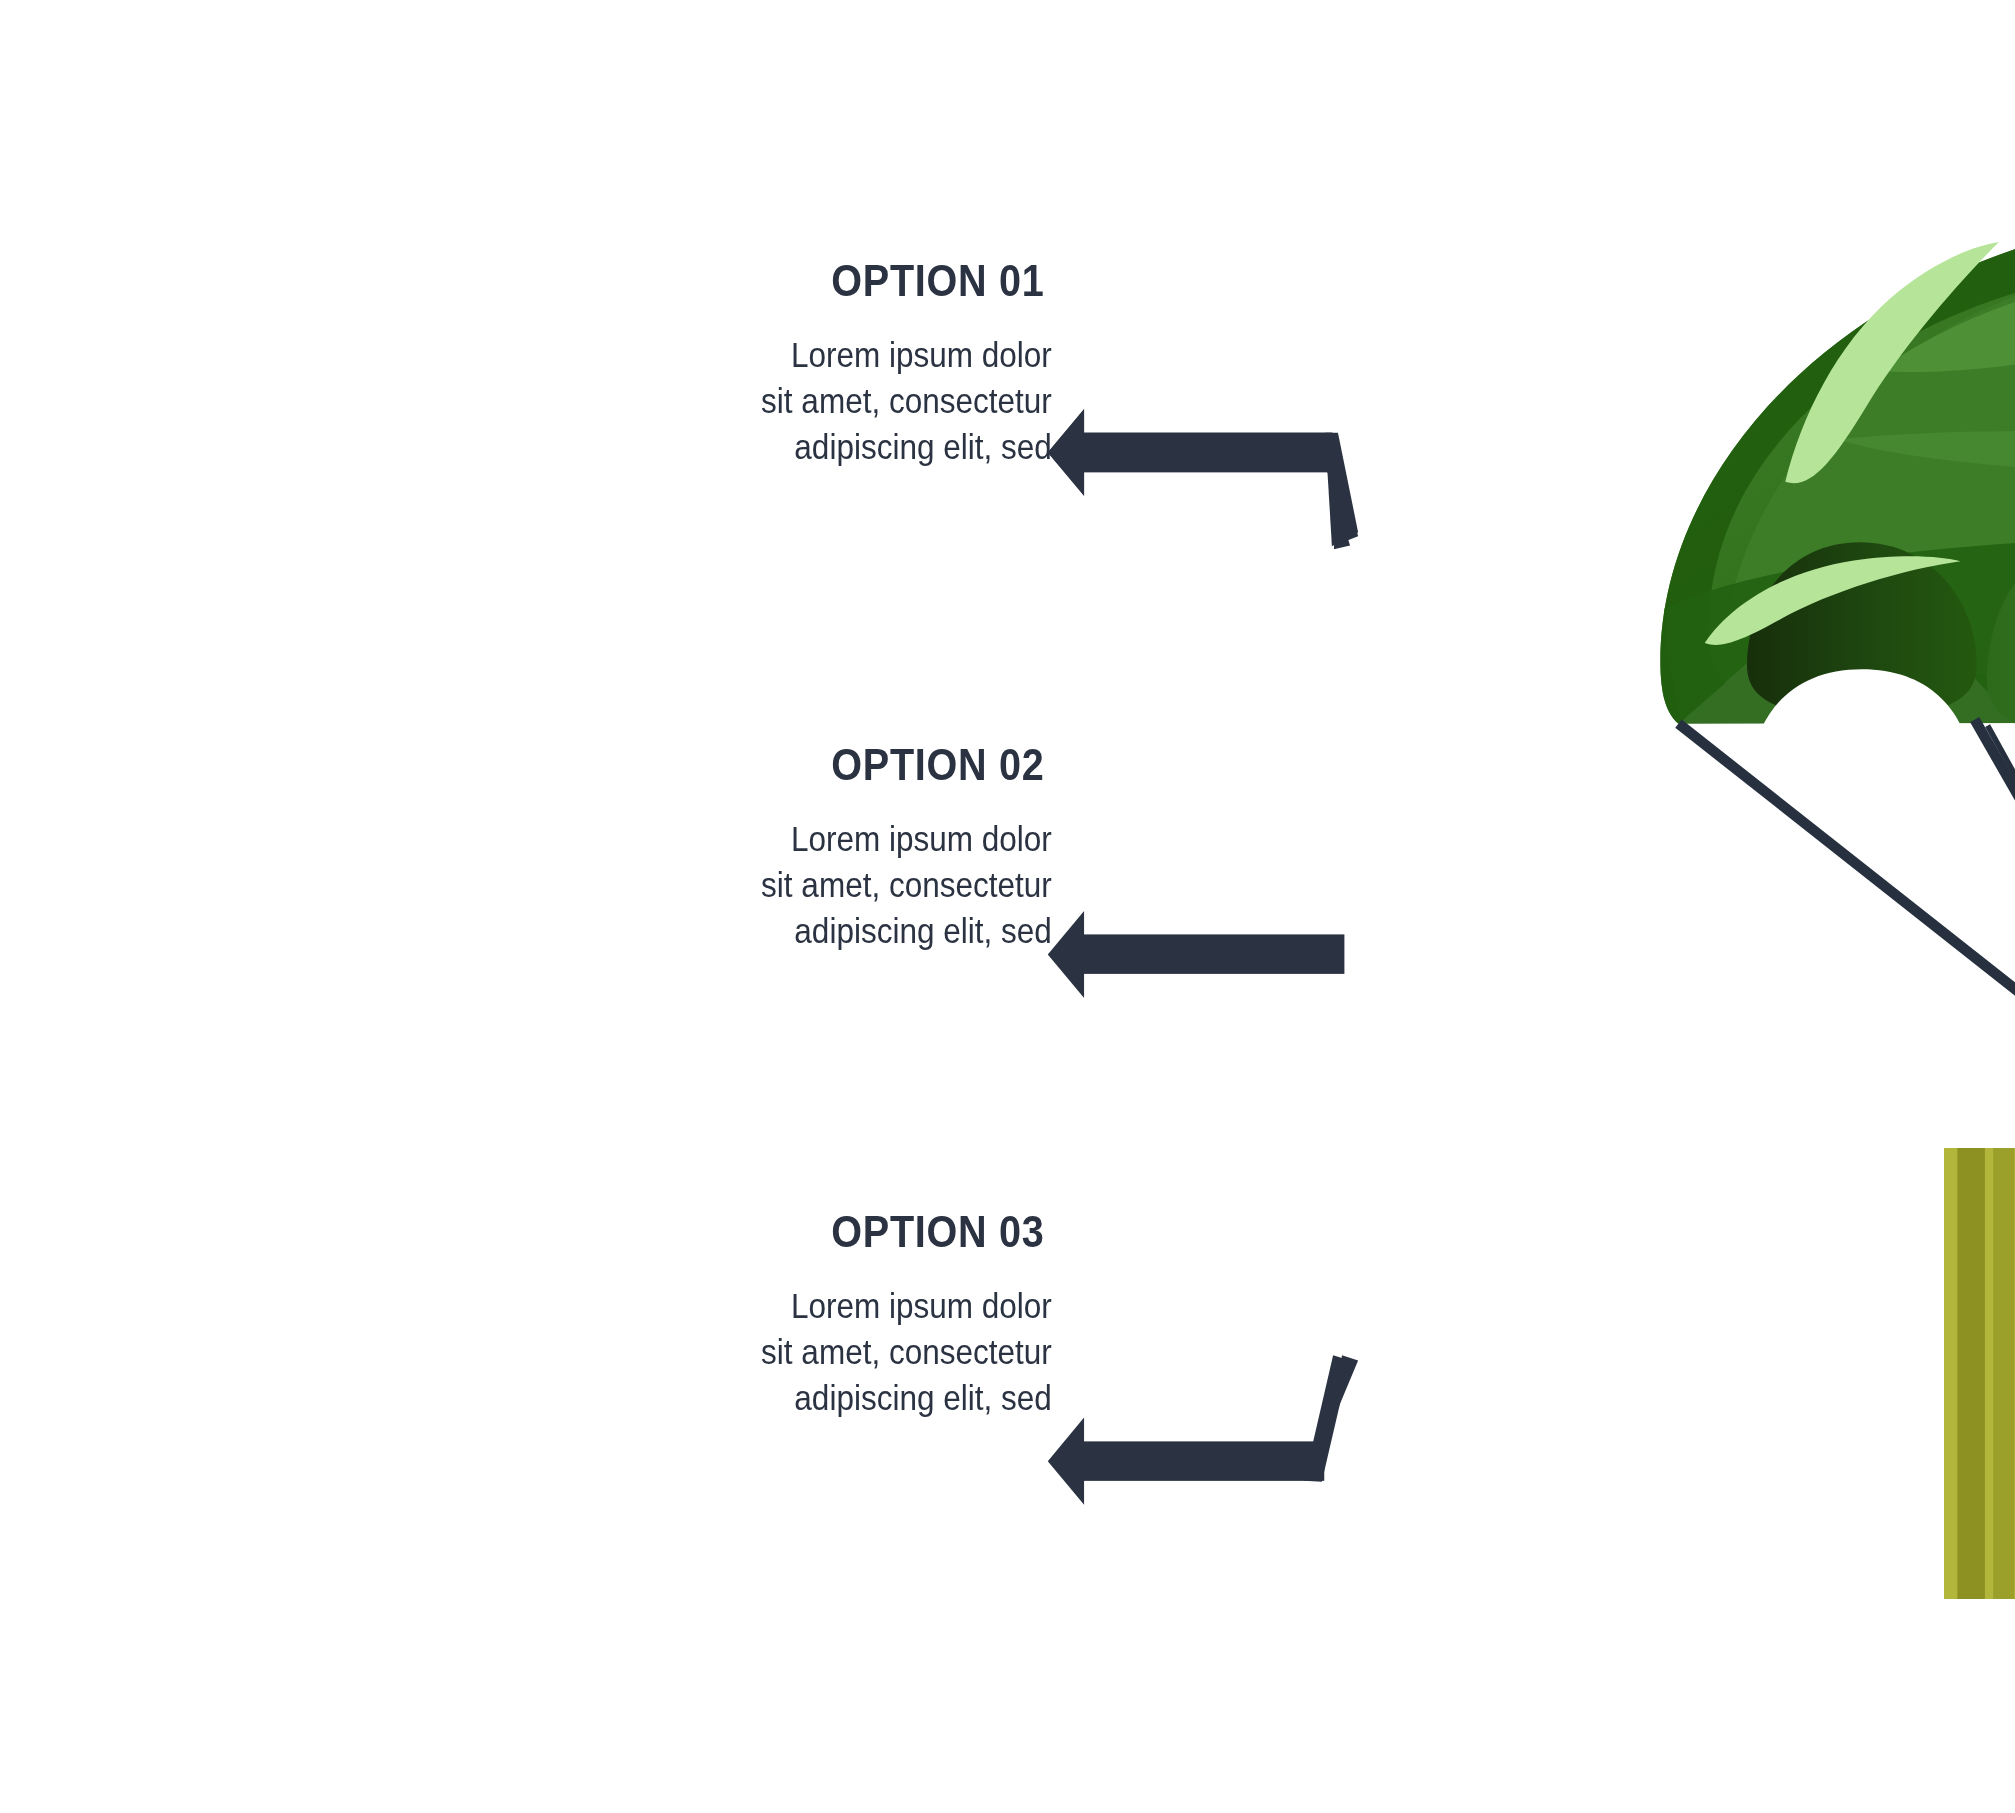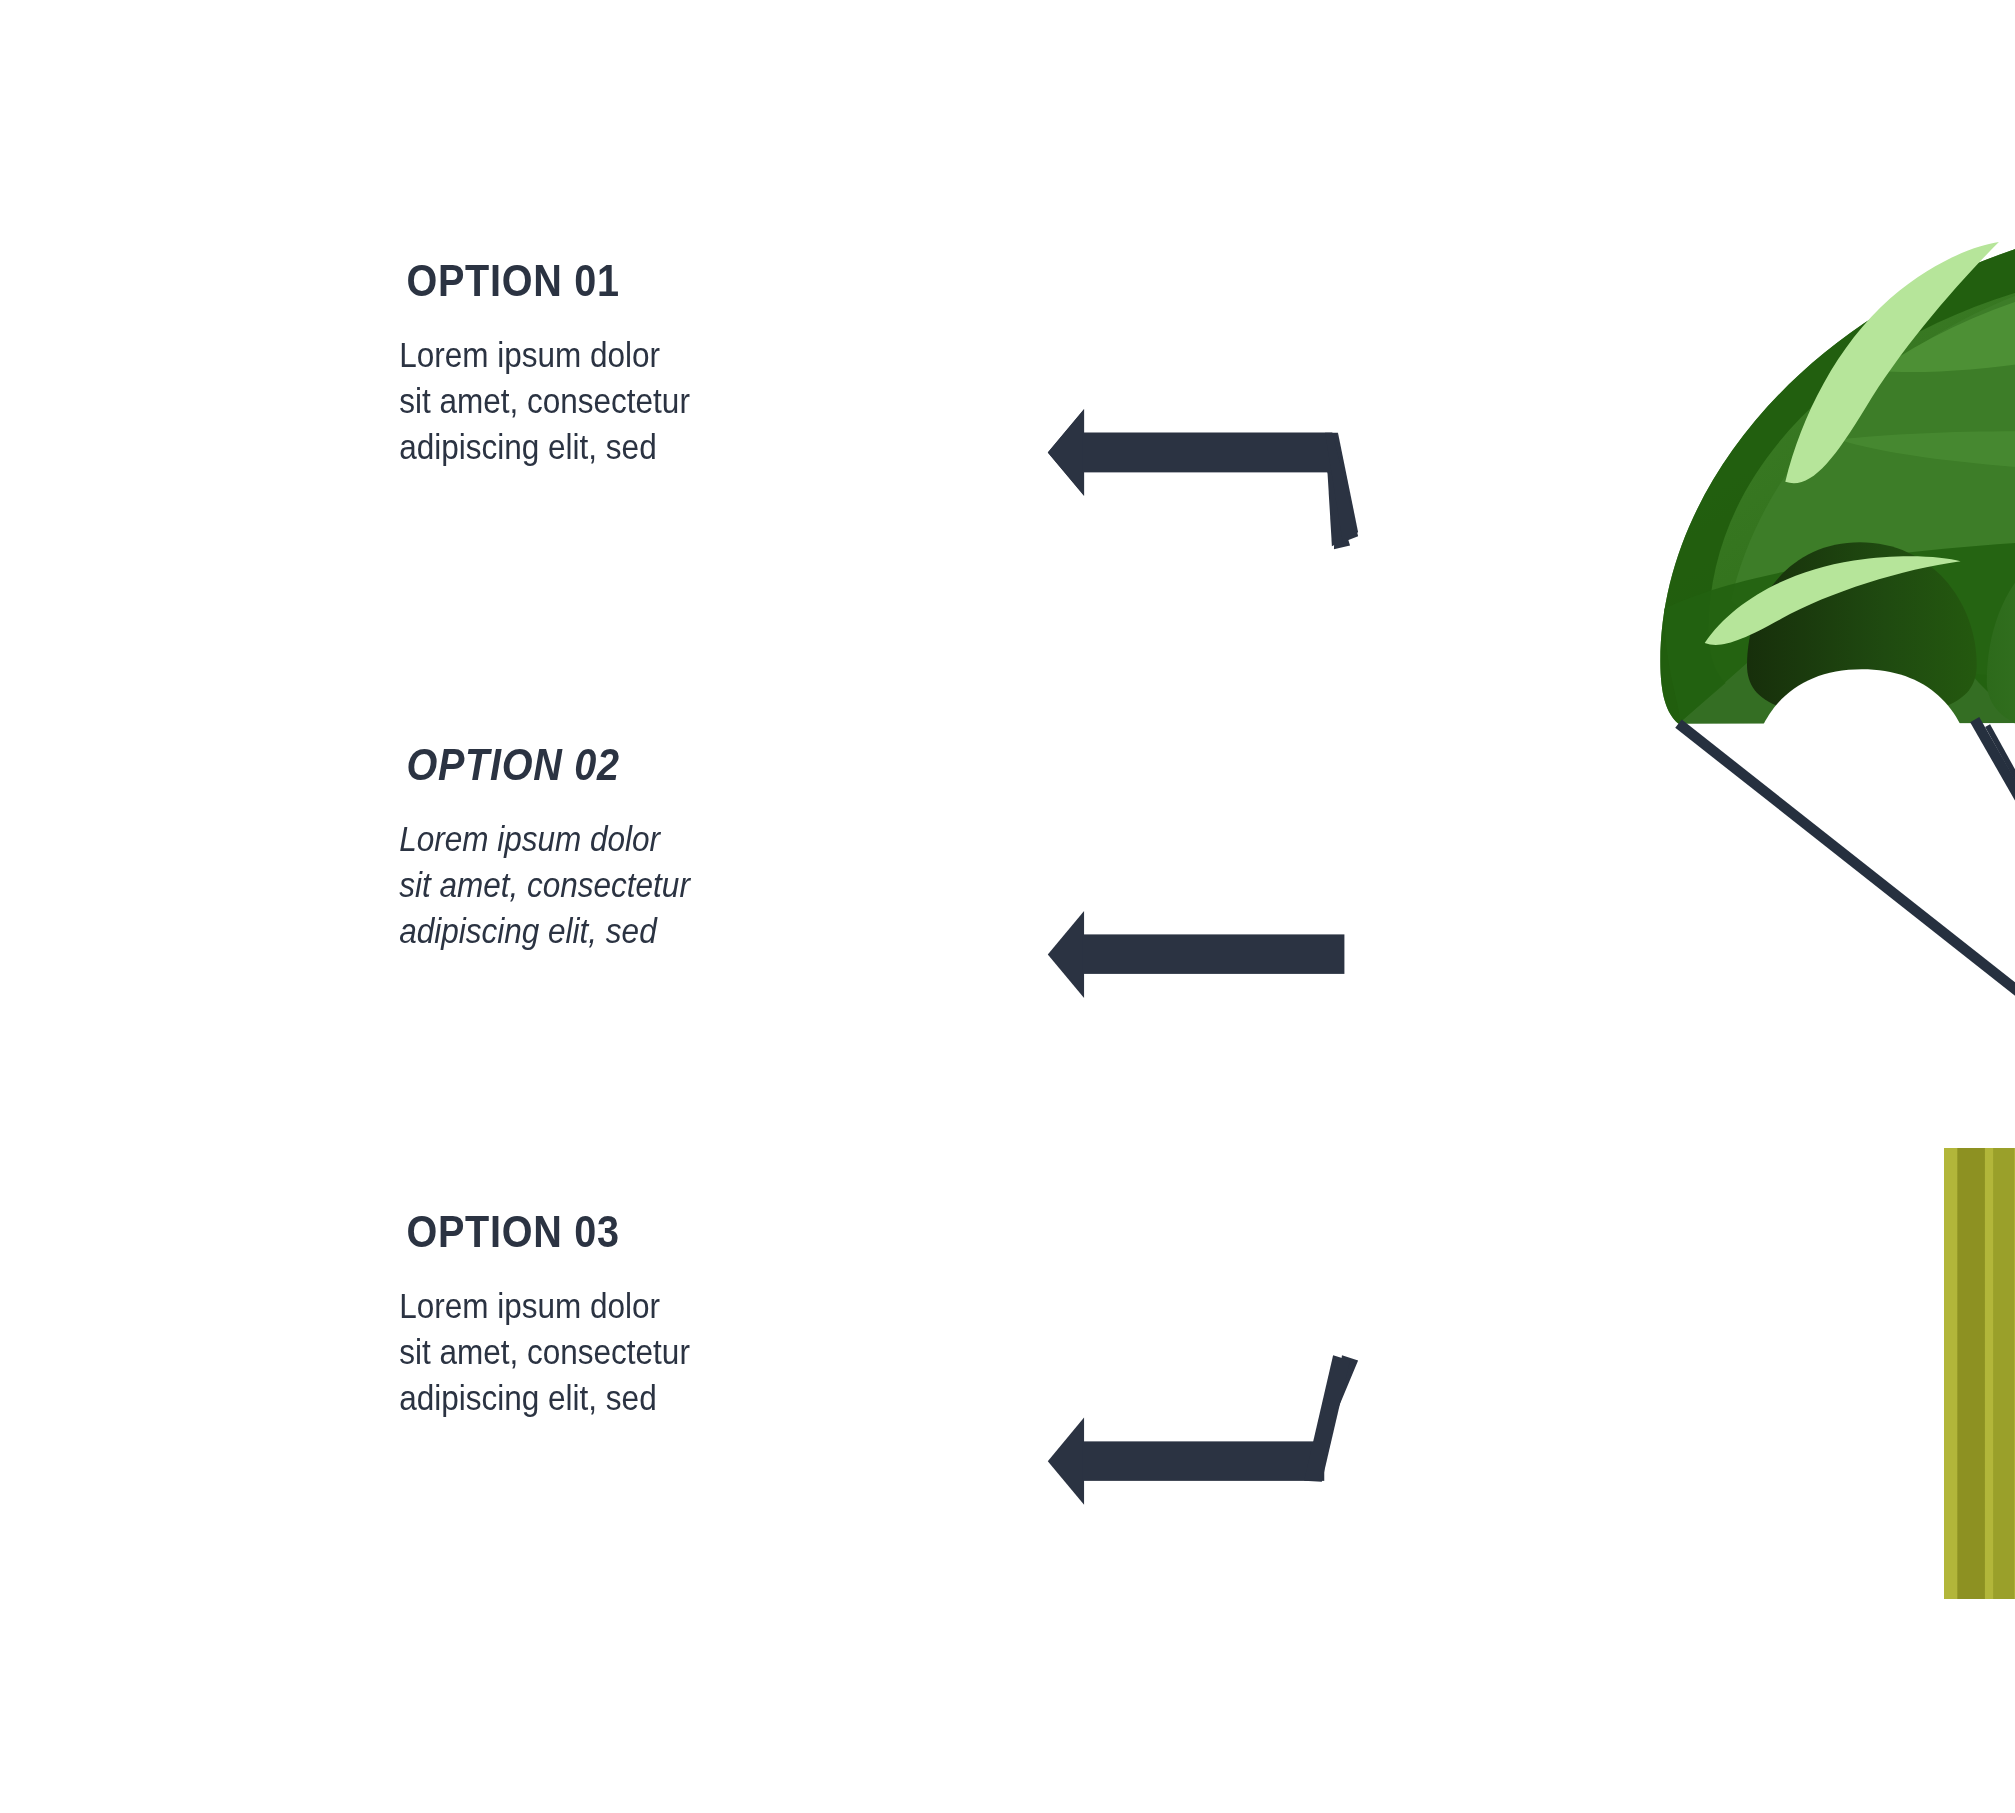--- a/index.html
+++ b/index.html
@@ -10,23 +10,23 @@
     overflow:hidden;
   }
   #stage { position:relative; width:3224px; height:1814px; background:#ffffff; }
 
   
   .options-column {
     position:absolute;
     left:363px; top:258px;
     width:725px; height:1290px;
   }
-  .option-block { position:absolute; left:0; width:725px; text-align:left; }
+  .option-block { position:absolute; left:0; width:725px; text-align:right; }
   .option-block.o1 { top:0px; }
-  .option-block.o2 { top:484px;font-style:italic; }
+  .option-block.o2 { top:484px; }
   .option-block.o3 { top:951px; }
 
   .option-title {
     font-size:45px;
     font-weight:bold;
     letter-spacing:0.8px;
     color:#2b3342;
     line-height:1.0;
     font-stretch:condensed;
     transform:scaleX(0.88);

